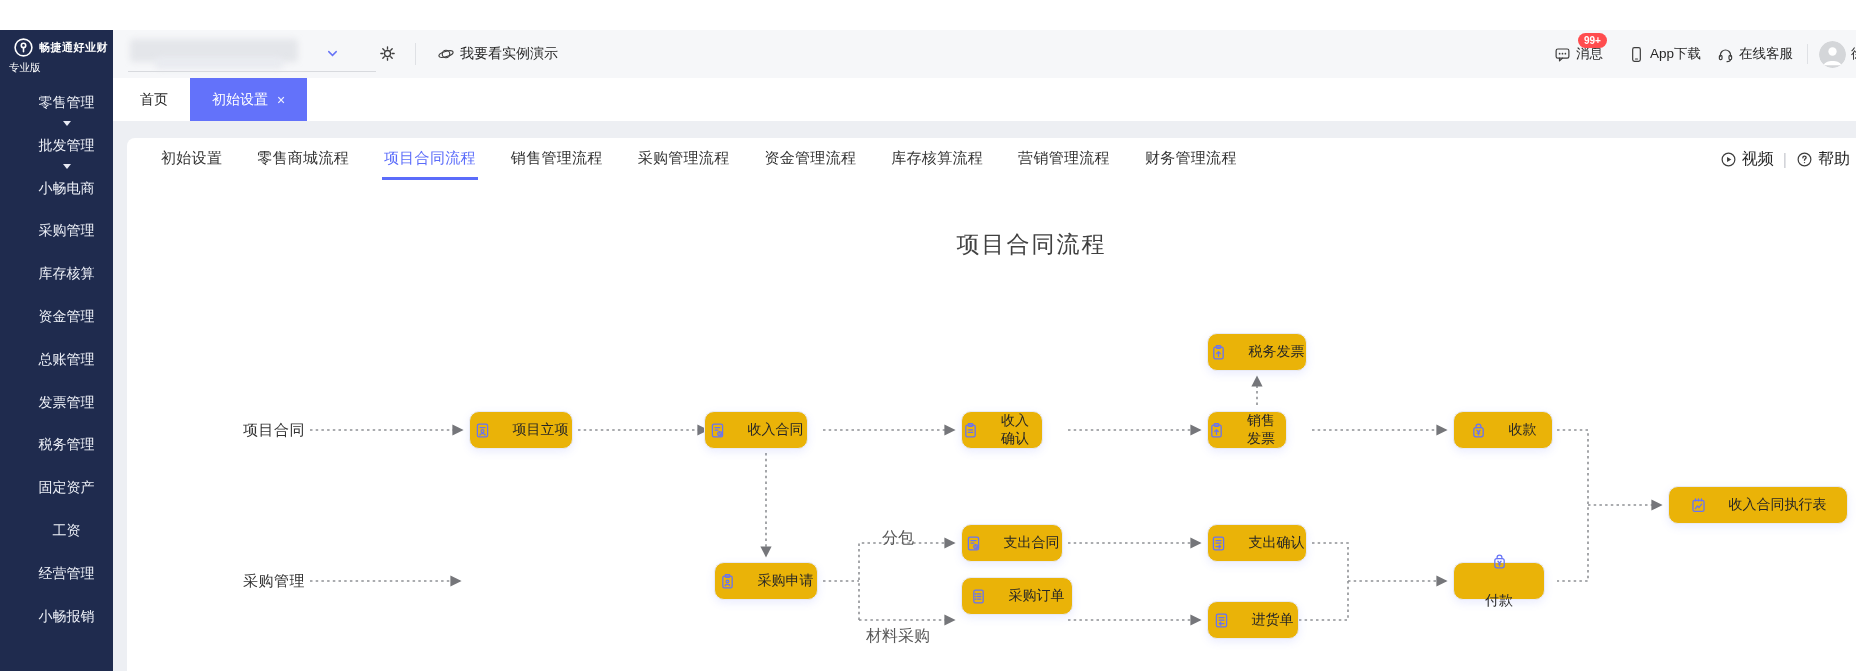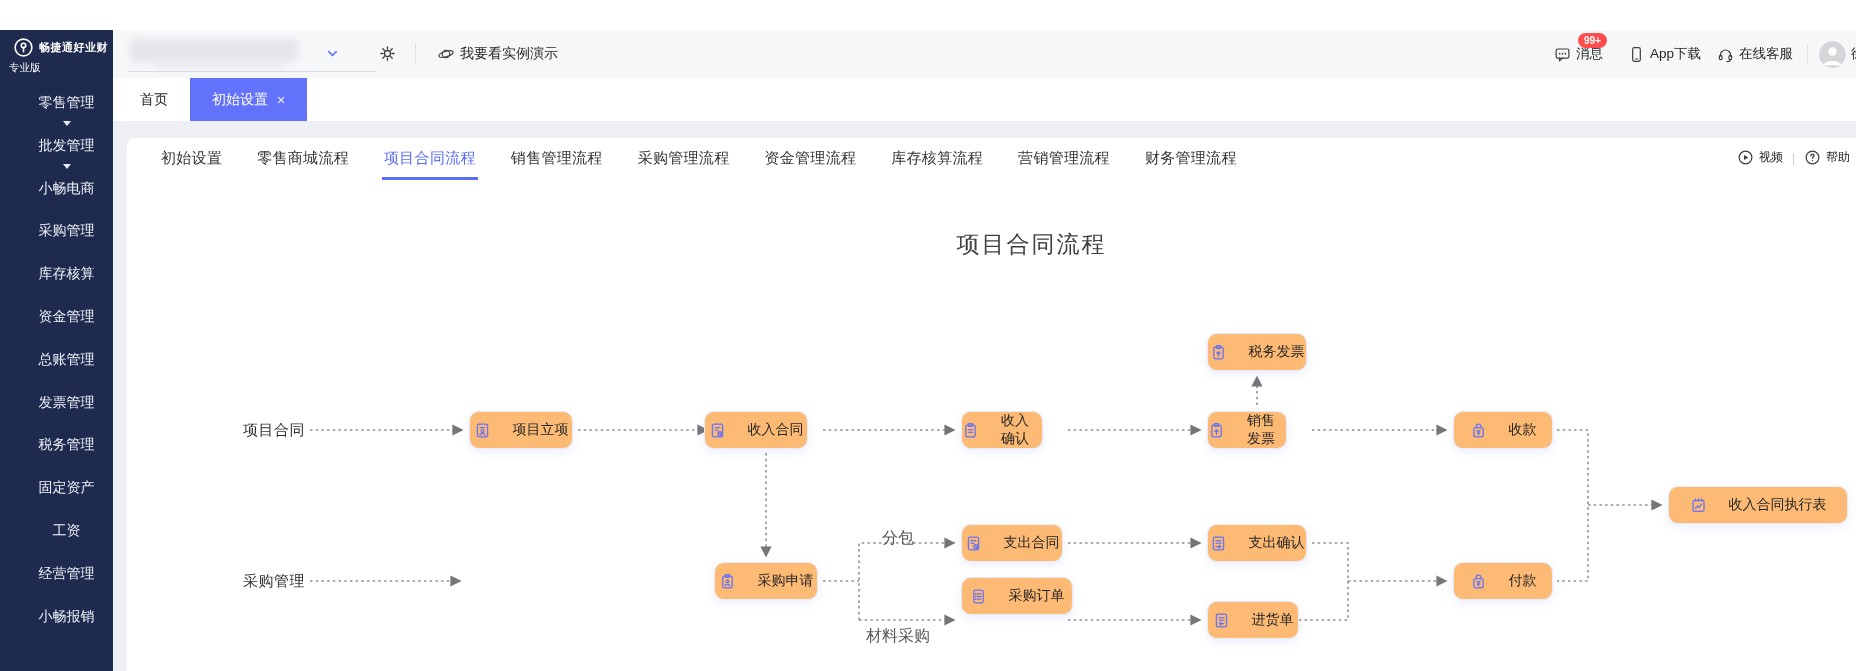--- a/index.html
+++ b/index.html
@@ -33,31 +33,31 @@
   .wtab{height:43px;display:flex;align-items:center;justify-content:center;gap:9px;font-size:14px;color:#262626;padding:0 22px;cursor:pointer;}
   .wtab.active{background:#6372fa;color:#fff;}
   .tab-close{font-size:14px;line-height:1;opacity:.92;cursor:pointer;}
 
   
   .content{position:absolute;left:113px;top:121px;right:0;bottom:0;background:#edeff3;}
   .card{position:absolute;left:14px;top:17px;right:0;bottom:0;background:#fff;border-top-left-radius:8px;}
   .navtabs{display:flex;gap:31px;padding-left:32px;align-items:flex-start;}
   .navtab{font-size:15px;color:#333;padding:11px 2px 9px;border-bottom:3px solid transparent;cursor:pointer;letter-spacing:.3px;}
   .navtab.active{color:#5b6cfa;border-bottom-color:#5b6cfa;}
-  .nav-right{position:absolute;right:6px;top:11px;display:flex;align-items:center;gap:7px;font-size:12px;color:#262626;}
+  .nav-right{position:absolute;right:6px;top:11px;display:flex;align-items:center;gap:7px;font-size:16px;color:#262626;}
   .nav-right .sep{color:#caccd2;margin:0 2px;}
   .nr-item{display:flex;align-items:center;gap:5px;cursor:pointer;}
 
   
   .flowlayer{position:absolute;inset:0;pointer-events:none;}
   .flow-title{position:absolute;left:243px;top:229px;width:1577px;text-align:center;font-size:23px;color:#404040;letter-spacing:2px;font-weight:500;}
   .lane-label{position:absolute;transform:translateY(-50%);font-size:15px;color:#333;font-weight:500;letter-spacing:.5px;}
   #edges{position:absolute;inset:0;}
   .edge{stroke:#8f9195;stroke-width:1.6;fill:none;stroke-dasharray:2.5 3.2;}
-  .flow-node{position:absolute;height:38px;box-sizing:border-box;background:#fdba74;border:1px solid #e9ebf4;border-radius:10px;
+  .flow-node{position:absolute;height:38px;box-sizing:border-box;background:#eab308;border:1px solid #e9ebf4;border-radius:10px;
              box-shadow:0 3px 9px rgba(99,114,250,.13);display:flex;align-items:center;justify-content:center;gap:22px;
              font-size:14px;color:#262626;pointer-events:auto;cursor:pointer;}
   .nicon{display:flex;align-items:center;}
   .edge-label{position:absolute;font-size:16px;color:#595959;}
 </style>
 </head>
 <body>
 
 <div class="app">
 
@@ -375,21 +375,21 @@
         <div class="flow-node" style="left: 1207px; top: 601px; width: 92px;">
           <span class="nicon">
             <svg width="17" height="17" viewBox="0 0 20 20" fill="none" stroke="#6673f6" stroke-width="1.5" stroke-linecap="round" stroke-linejoin="round">
               <rect x="4" y="2.5" width="12" height="15" rx="2"></rect>
               <path d="M7 6.5h6M7 9.5h6"></path>
               <path d="M13 13.6H7.6M9.3 11.9l-1.9 1.7 1.9 1.7"></path>
             </svg>
           </span>
           <span>进货单</span>
         </div>
-        <div class="flow-node" style="left: 1453px; top: 562px; width: 100px;">
+        <div class="flow-node" style="left: 1453px; top: 562px; width: 92px; flex-direction: column;">
           <span class="nicon">
             <svg width="17" height="17" viewBox="0 0 20 20" fill="none" stroke="#6673f6" stroke-width="1.5" stroke-linecap="round" stroke-linejoin="round">
               <path d="M7.2 6.5V5.1c0-1.5 1.2-2.7 2.8-2.7s2.8 1.2 2.8 2.7v1.4"></path>
               <rect x="4.5" y="6.5" width="11" height="11" rx="2.4"></rect>
               <path d="M8.2 9.7l1.8 2.2 1.8-2.2M10 11.9v3.1M8.4 13.1h3.2"></path>
             </svg>
           </span>
           <span>付款</span>
         </div>
         <div class="flow-node" style="left: 1668px; top: 486px; width: 180px;">

